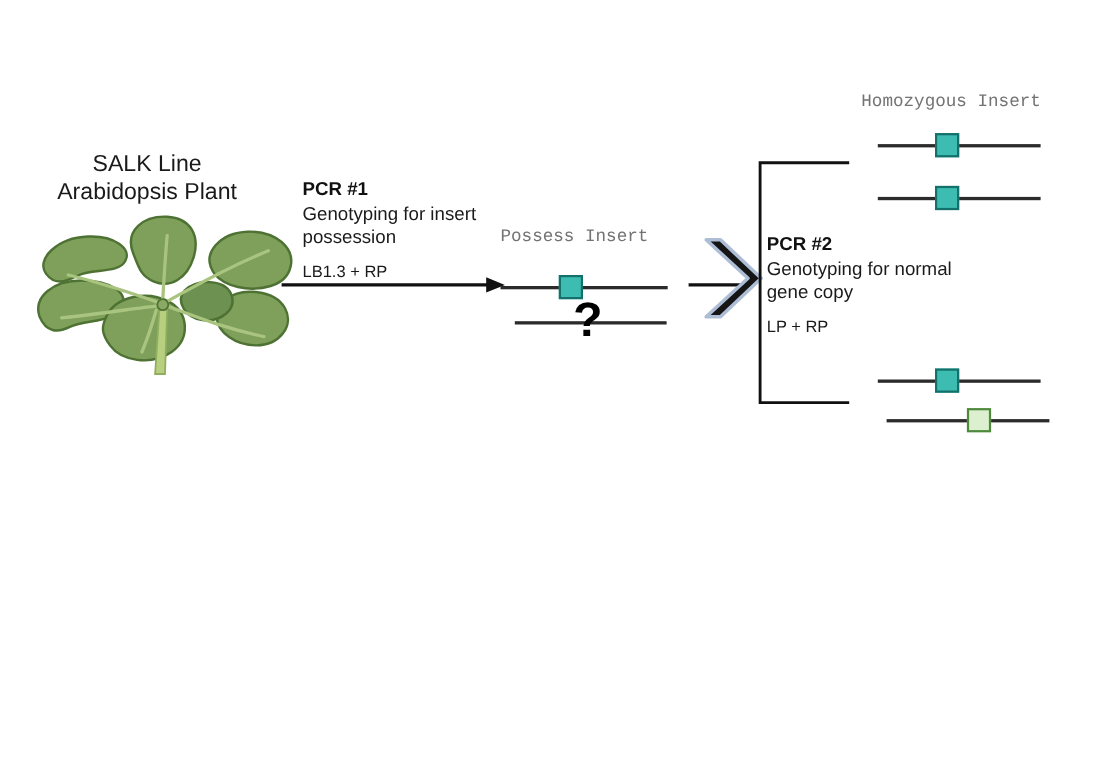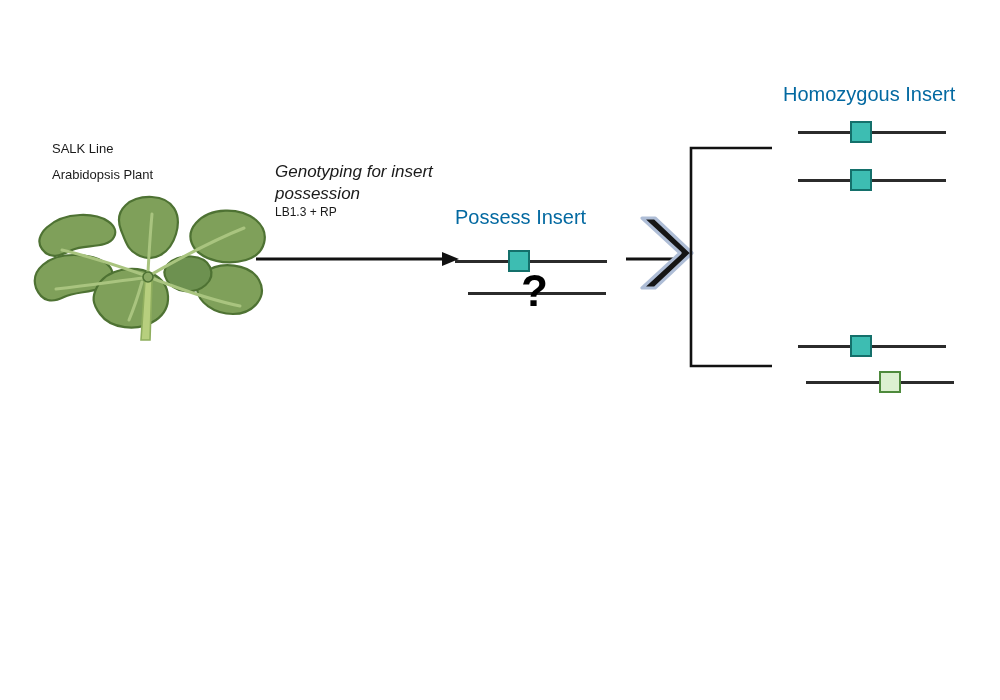--- a/index.html
+++ b/index.html
@@ -21,50 +21,51 @@
     inset: 0;
     width: 1000px;
     height: 700px;
   }
   .abs { position: absolute; }
 
   
   .plant-label {
     left: 52px;
     top: 136px;
-    font-size: 13px;
+    font-size: 21px;
     line-height: 26px;
     color: #1a1a1a;
     white-space: pre-line;
+    text-align: center;
   }
   .pcr-block { line-height: 1.27; }
   .pcr-title {
     font-size: 17px;
     font-weight: bold;
     color: #111111;
     margin-bottom: 1px;
   }
   .pcr-desc {
     font-size: 17px;
     color: #1a1a1a;
     white-space: pre-line;
-    font-style: italic;
   }
   .pcr-primers {
-    font-size: 12px;
-    color: #1a1a1a;
-    margin-top: 1px;
+    font-size: 15px;
+    color: #1a1a1a;
+    margin-top: 11px;
   }
   #pcr1-block { left: 275px; top: 161px; }
   #pcr2-block { left: 697px; top: 211px; }
 
   .group-label {
-    font-size: 20px;
-    color: #0369a1;
+    font-size: 16px;
+    color: #737373;
     white-space: nowrap;
+    font-family: Liberation Mono, monospace;
   }
   #label-possess { left: 455px; top: 206px; }
   #label-homozygous { left: 783px; top: 83px; }
   #label-heterozygous { left: 781px; top: 301px; }
 
   .qmark {
     left: 521px;
     top: 269px;
     font-size: 44px;
     font-weight: bold;
@@ -133,20 +134,21 @@
       <path d="M117 88 L124 88 L122 148 L113 148 Z" fill="#b7cf7e" stroke="#8fae5e" stroke-width="1.6"></path>
 
       <circle cx="120" cy="85" r="5" fill="#8aa964" stroke="#4e7233" stroke-width="1.6"></circle>
     </svg>
   </div>
 
   <div class="abs plant-label">SALK Line
 Arabidopsis Plant</div>
 
   <div class="abs pcr-block" id="pcr1-block">
+    <div class="pcr-title">PCR #1</div>
     <div class="pcr-desc">Genotyping for insert
 possession</div>
     <div class="pcr-primers">LB1.3 + RP</div>
   </div>
 
   <div class="abs" style="left:254px; top:249px; width:208px; height:20px;">
     <svg width="208" height="20" viewBox="0 0 208 20">
       <line x1="2" y1="10" x2="190" y2="10" stroke="#111111" stroke-width="3"></line>
       <path d="M188 3 L205 10 L188 17 Z" fill="#111111"></path>
     </svg>
@@ -174,20 +176,26 @@
       <path d="M16 8 L54 43 L16 78 L29 78 L66 43 L29 8 Z" fill="#151515" stroke="#aebdd6" stroke-width="3.2" stroke-linejoin="round"></path>
     </svg>
   </div>
 
   <div class="abs" style="left:688px; top:146px; width:86px; height:222px;">
     <svg width="86" height="222" viewBox="0 0 86 222">
       <path d="M84 2 L3 2 L3 220 L84 220" fill="none" stroke="#111111" stroke-width="2.6"></path>
     </svg>
   </div>
 
+  <div class="abs pcr-block" id="pcr2-block">
+    <div class="pcr-title">PCR #2</div>
+    <div class="pcr-desc">Genotyping for normal
+gene copy</div>
+    <div class="pcr-primers">LP + RP</div>
+  </div>
 
   <div class="abs group-label" id="label-homozygous">Homozygous Insert</div>
 
   <div class="abs" style="left:798px; top:122px; width:150px; height:70px;">
     <div class="allele-row abs" style="left:0; top:9px; width:148px;">
       <div class="allele-line" style="left:0; width:148px;"></div>
       <div class="allele-box" style="left:52px;"></div>
     </div>
     <div class="allele-row abs" style="left:0; top:57px; width:148px;">
       <div class="allele-line" style="left:0; width:148px;"></div>

